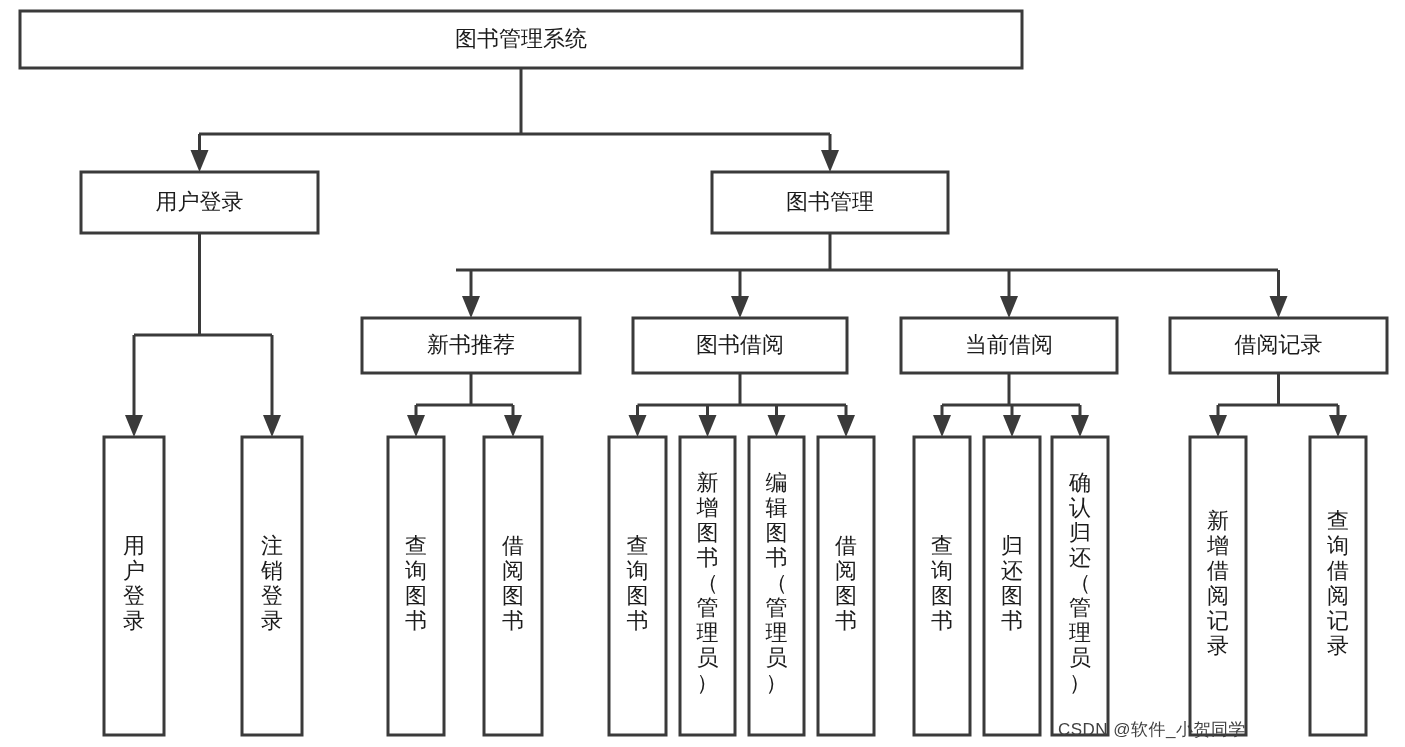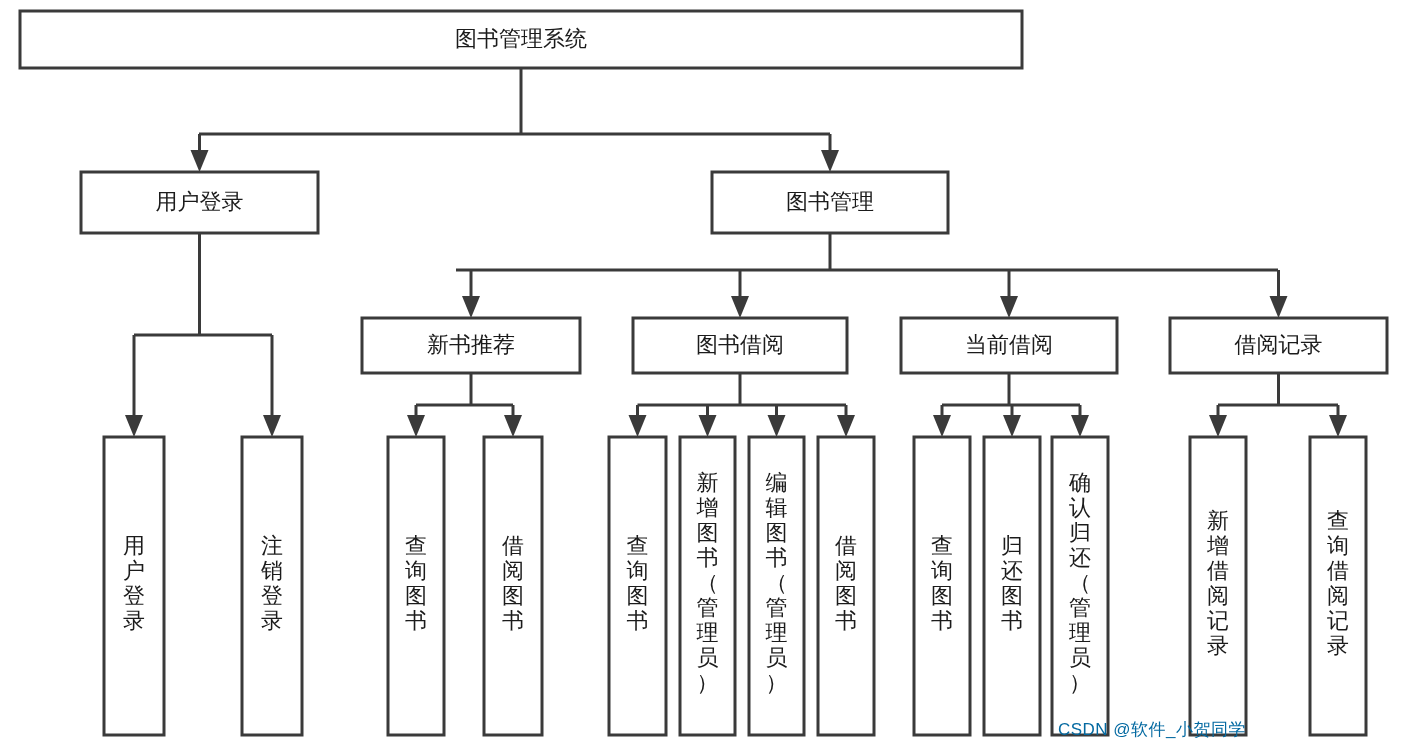--- a/index.html
+++ b/index.html
@@ -47,21 +47,21 @@
     font-size: 22px;
     fill: #1b1b1b;
     text-anchor: middle;
   }
   .watermark-text {
     position: absolute;
     right: 8px;
     bottom: 6px;
     font-family: "Liberation Sans", "DejaVu Sans", sans-serif;
     font-size: 17px;
-    color: #0369a1;
+    color: #404040;
     white-space: nowrap;
     letter-spacing: 0.5px;
     user-select: none;
     text-align: right;
   }
 </style>
 </head>
 <body>
 
 <div id="diagram-root">

